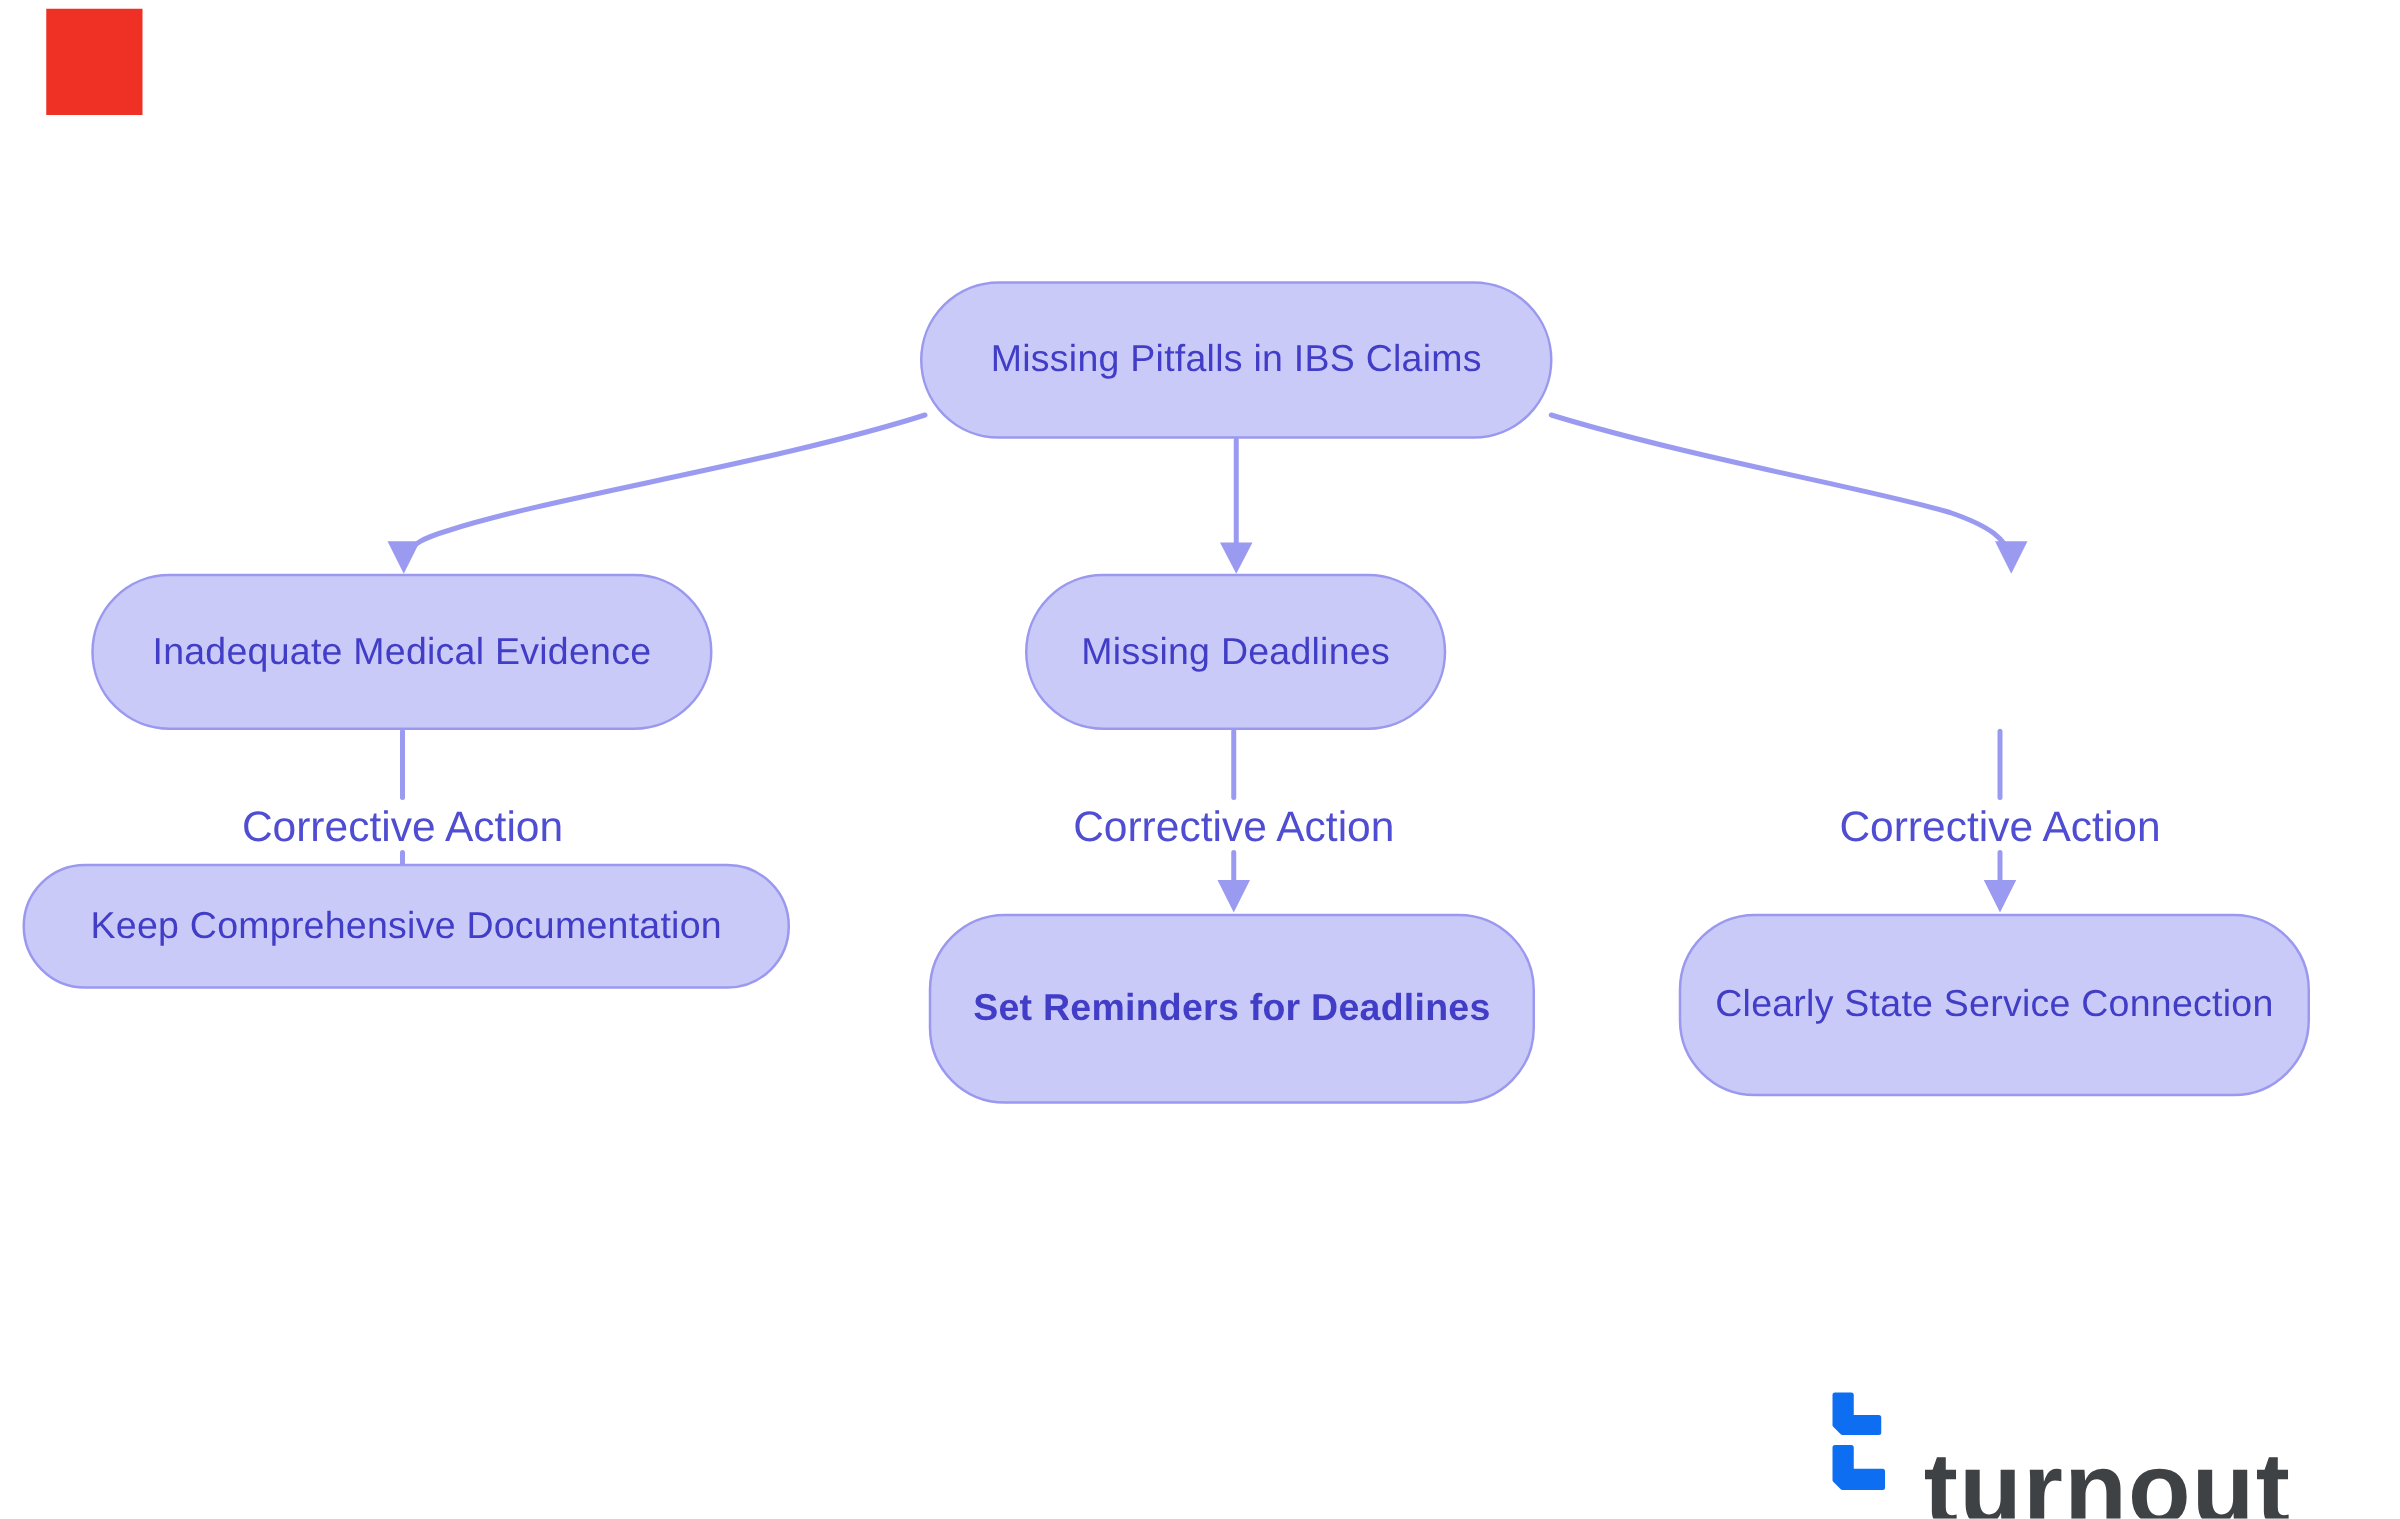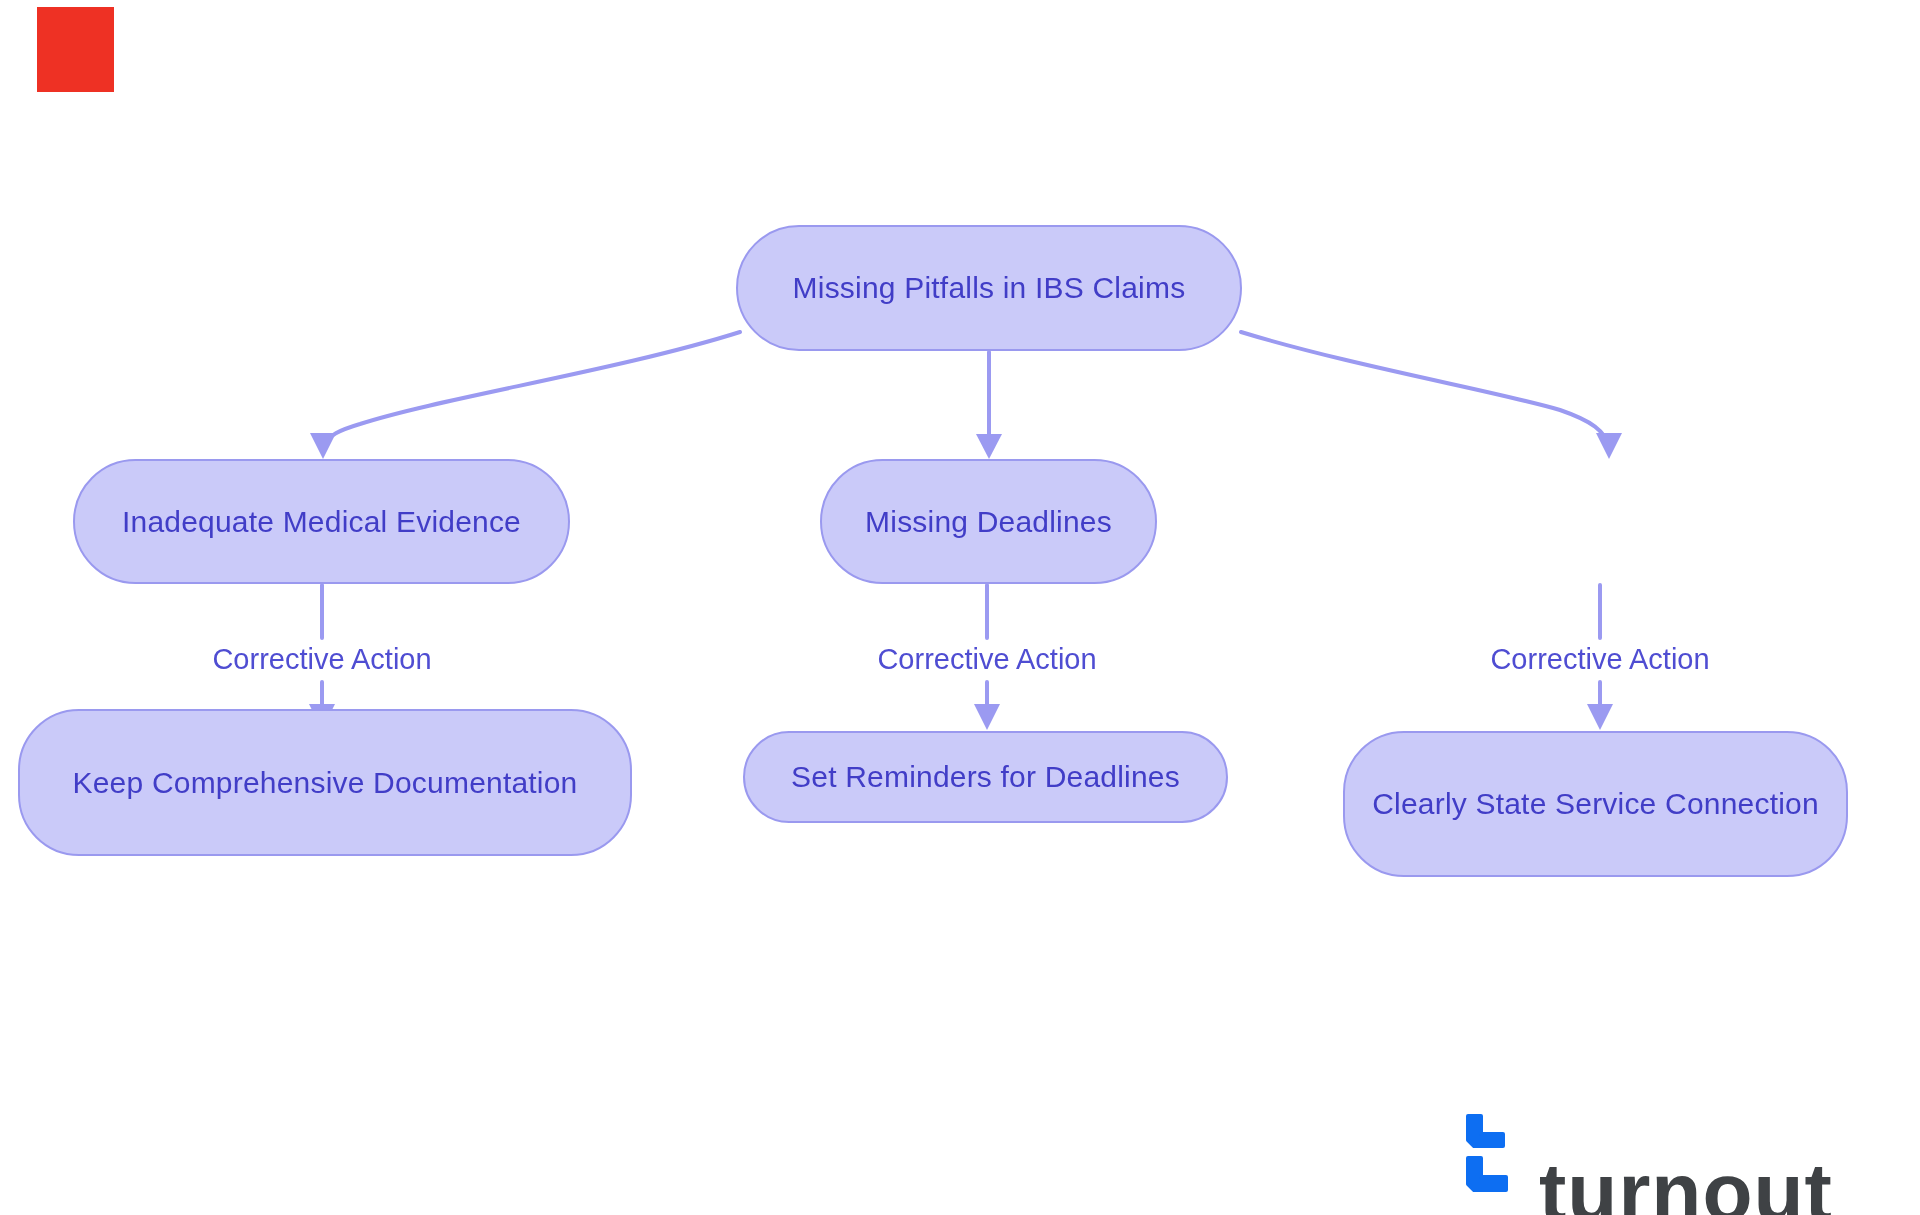--- a/index.html
+++ b/index.html
@@ -27,21 +27,21 @@
     color: #413dc7;
     font-size: 30px;
     letter-spacing: 0.2px;
     white-space: nowrap;
     text-align: center;
   }
   .edge-label {
     position: absolute;
     transform: translateX(-50%);
     color: #4f4dd2;
-    font-size: 29px;
+    font-size: 34px;
     white-space: nowrap;
   }
   svg.edges {
     position: absolute;
     left: 0;
     top: 0;
   }
   .marker {
     position: absolute;
     left: 37px;
@@ -106,24 +106,24 @@
     <span>Inadequate Medical Evidence</span>
   </div>
   <div class="node" style="left:820px; top:459px; width:337px; height:125px; border-radius:63px;">
     <span>Missing Deadlines</span>
   </div>
 
   <div class="edge-label" style="left:322px; top:643px;">Corrective Action</div>
   <div class="edge-label" style="left:987px; top:643px;">Corrective Action</div>
   <div class="edge-label" style="left:1600px; top:643px;">Corrective Action</div>
 
-  <div class="node" style="left:18px; top:709px; width:614px; height:147px; border-radius:61px;">
+  <div class="node" style="left:18px; top:691px; width:614px; height:100px; border-radius:61px;">
     <span>Keep Comprehensive Documentation</span>
   </div>
-  <div class="node" style="left:743px; top:731px; width:485px; height:92px; border-radius:61px;">
+  <div class="node" style="left:743px; top:731px; width:485px; height:152px; border-radius:61px;font-weight:bold;">
     <span>Set Reminders for Deadlines</span>
   </div>
   <div class="node" style="left:1343px; top:731px; width:505px; height:146px; border-radius:61px;">
     <span>Clearly State Service Connection</span>
   </div>
 
   <div class="logo">
     <svg class="logo-icon" viewBox="0 0 46 90">
       <g fill="#0d6ef2" stroke="#0d6ef2" stroke-width="4" stroke-linejoin="round">
         <path d="M 5 4 H 18 V 22 H 40 V 34 H 11 L 5 28 Z"></path>

